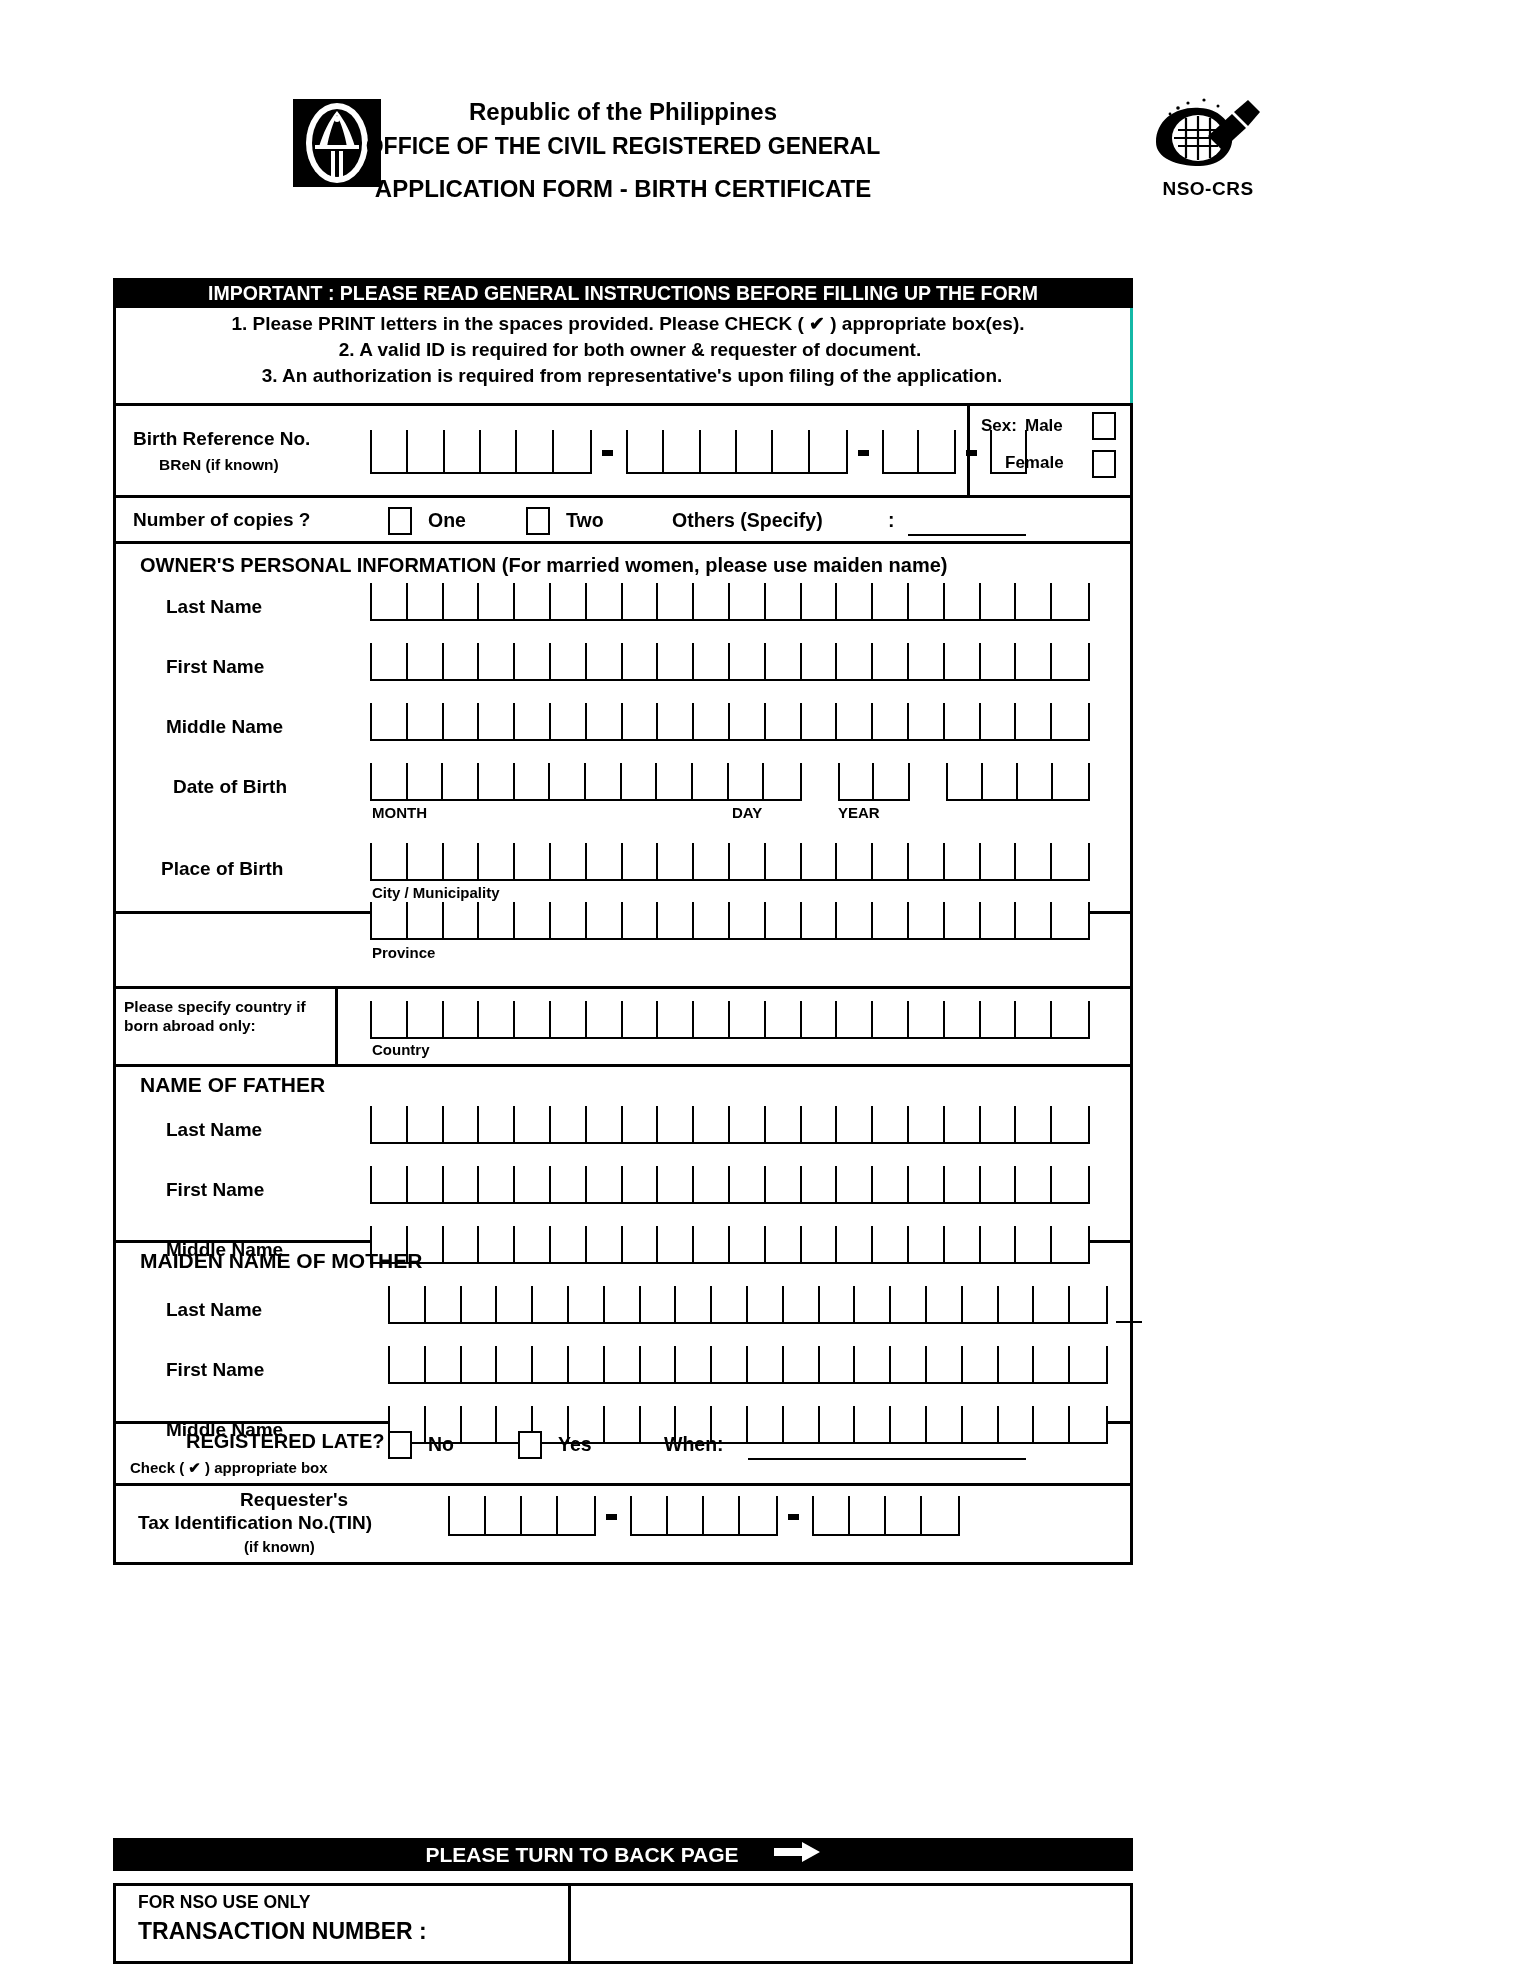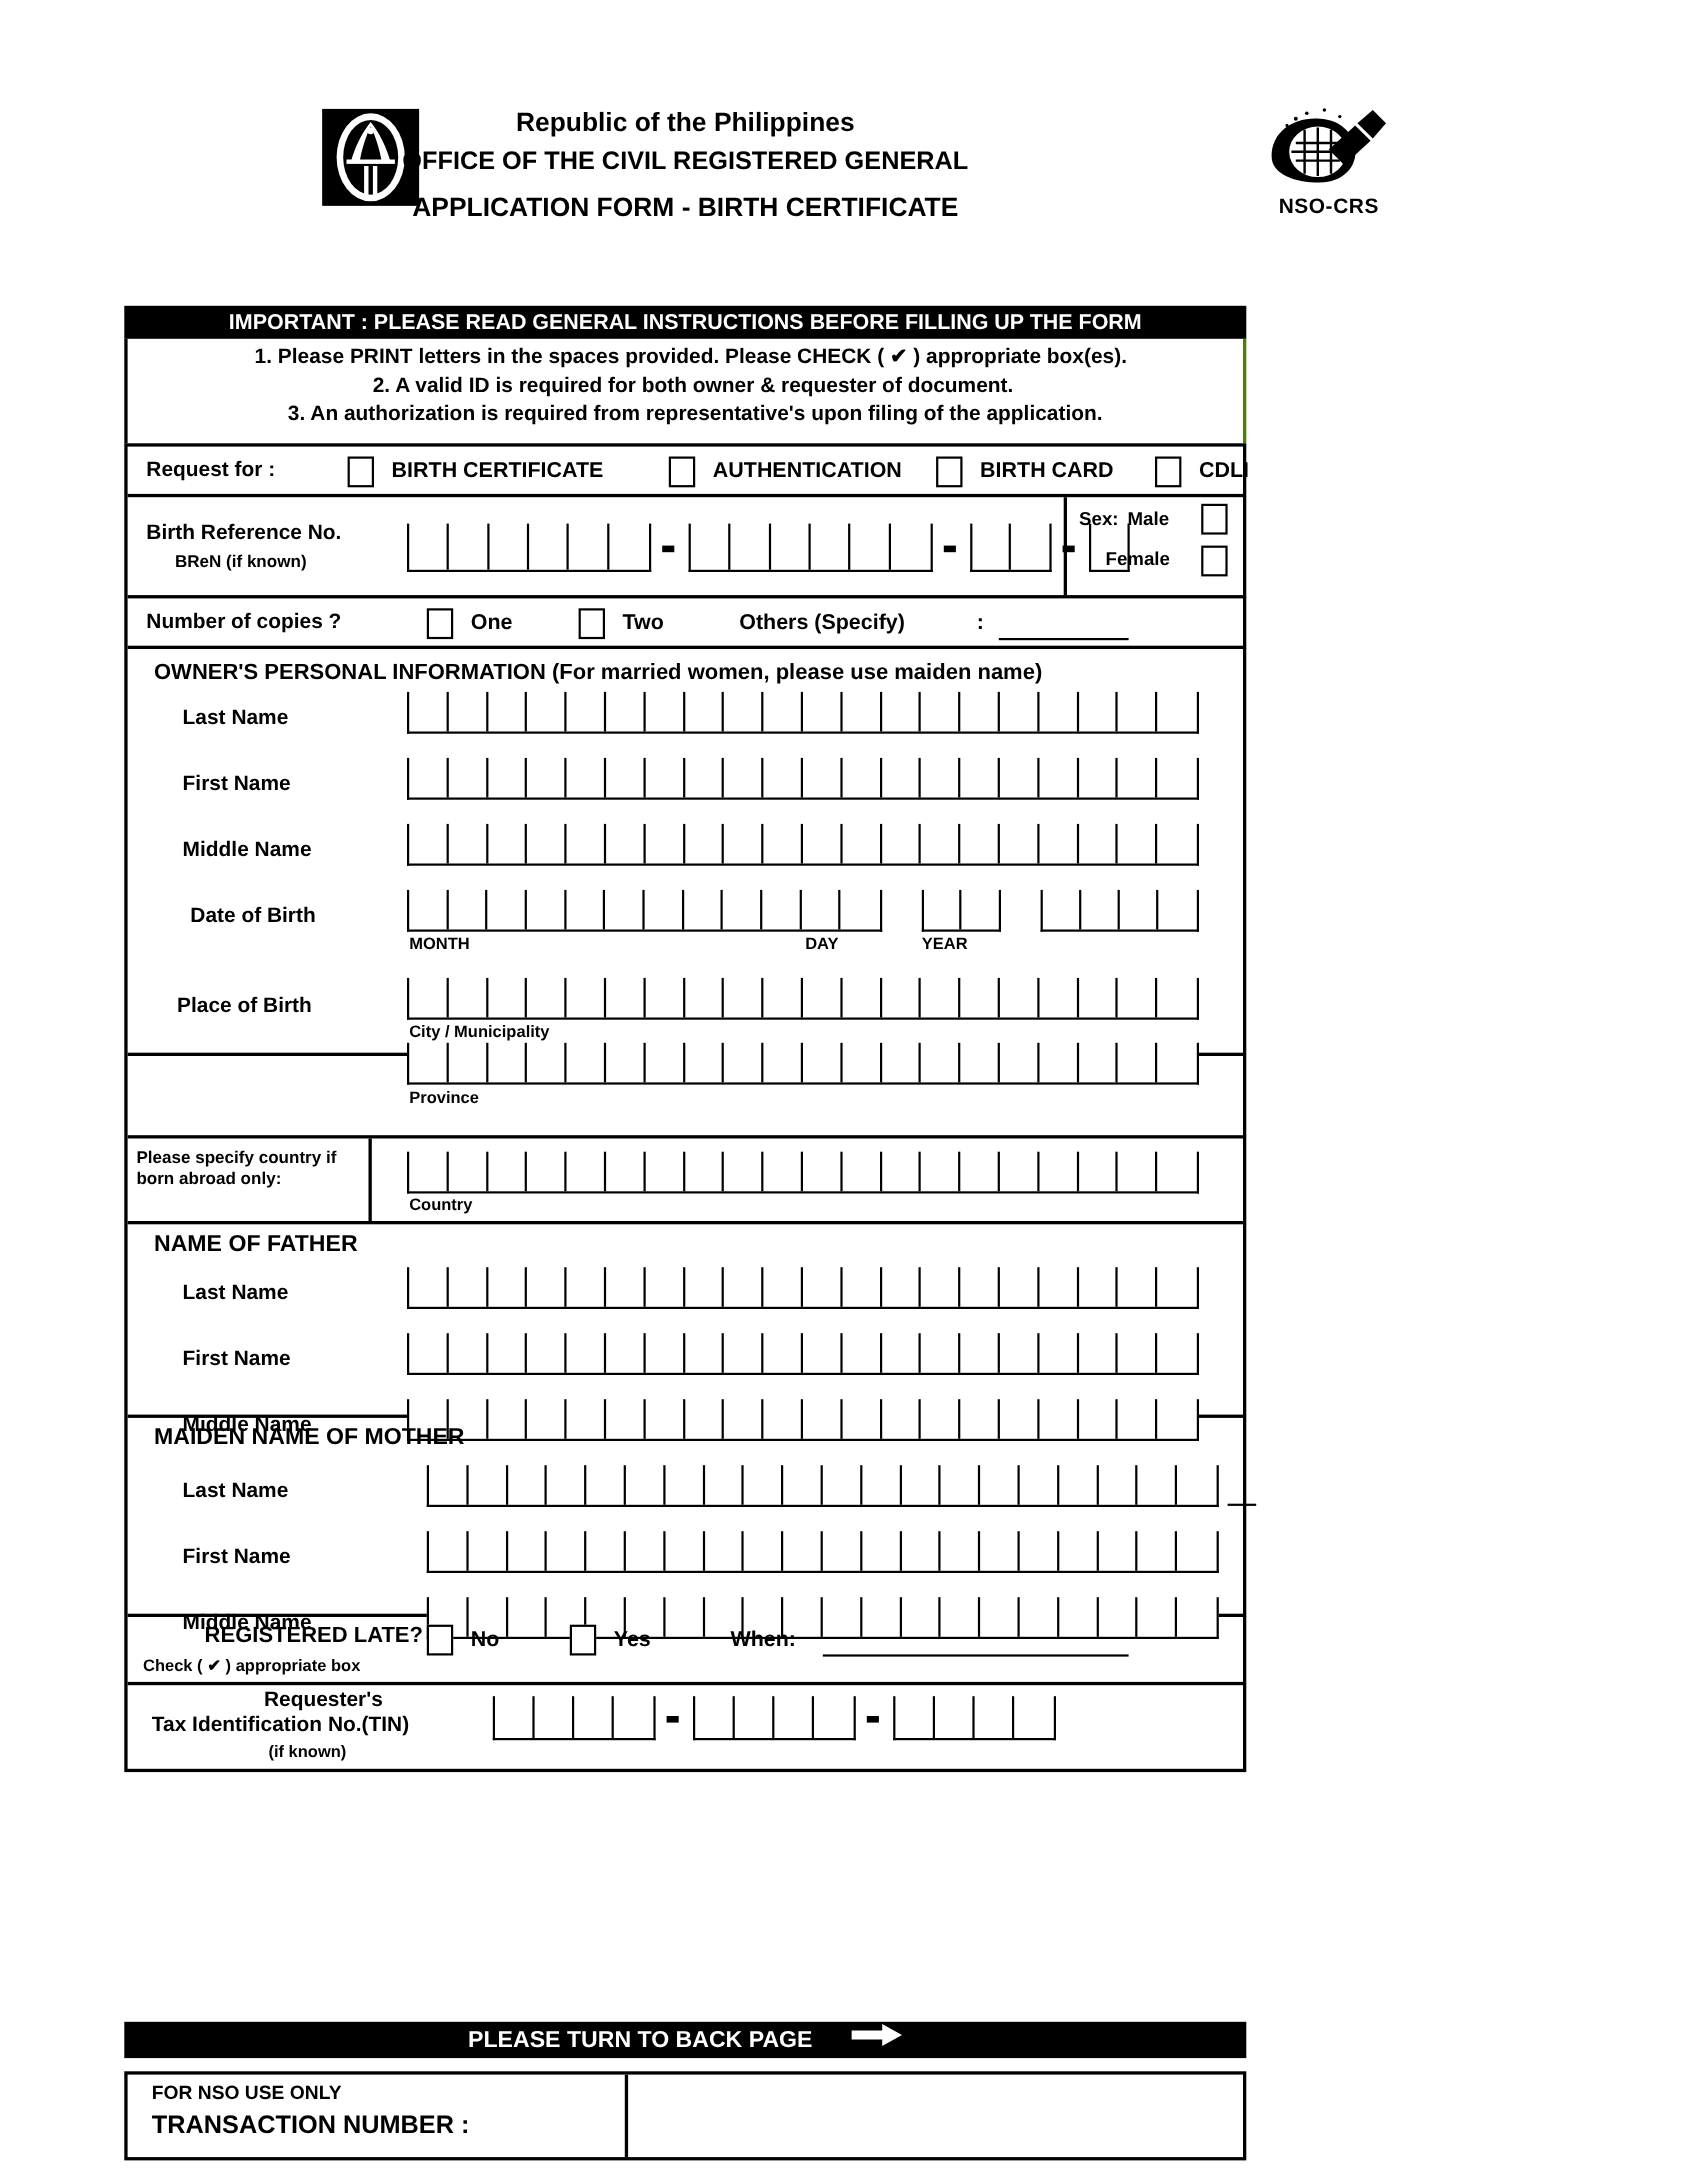--- a/index.html
+++ b/index.html
@@ -79,21 +79,21 @@
     background: #000; color: #fff;
     text-align: center;
     font-size: 19.5px;
     font-weight: bold;
   }
   .instr-box {
     position: absolute;
     left: 113px; top: 308px;
     width: 1014px; height: 95px;
     border-left: 3px solid #000;
-    border-right: 3px solid #4d7c0f;
+    border-right: 3px solid #14b8a6;
   }
   .instr-line {
     font-size: 19px;
     font-weight: bold;
     text-align: center;
     padding-top: 4px;
   }
   .instr-line.l1 { padding-left: 10px; }
   .instr-line.l2 { padding-left: 14px; }
   .instr-line.l3 { padding-left: 18px; }
@@ -288,31 +288,20 @@
   <div class="important-bar">IMPORTANT :  PLEASE READ GENERAL INSTRUCTIONS BEFORE FILLING UP THE FORM</div>
 
   <div class="instr-box">
     <div class="instr-line l1">1. Please PRINT letters in the spaces provided. Please CHECK ( ✔ ) appropriate box(es).</div>
     <div class="instr-line l2">2. A valid ID is required for both owner &amp; requester of document.</div>
     <div class="instr-line l3">3. An authorization is required from representative's upon filing of the application.</div>
   </div>
 
   <div class="mainframe">
 
-    <div class="row row-request">
-      <span class="rq-label">Request for :</span>
-      <span class="cb" style="left:200px; top:9px;"></span>
-      <span class="cb-txt" style="left:240px; top:11px;">BIRTH CERTIFICATE</span>
-      <span class="cb" style="left:492px; top:9px;"></span>
-      <span class="cb-txt" style="left:532px; top:11px;">AUTHENTICATION</span>
-      <span class="cb" style="left:735px; top:9px;"></span>
-      <span class="cb-txt" style="left:775px; top:11px;">BIRTH CARD</span>
-      <span class="cb" style="left:934px; top:9px;"></span>
-      <span class="cb-txt" style="left:974px; top:11px;">CDLI</span>
-    </div>
 
     <div class="row row-bren">
       <span class="bren-label">Birth Reference No.</span>
       <span class="bren-sub">BReN (if known)</span>
 
       <span class="comb" style="left:254px; top:24px; width:222px; height:44px;">
         <i style="width:37px"></i>
           <i style="width:37px"></i>
           <i style="width:37px"></i>
           <i style="width:37px"></i>

